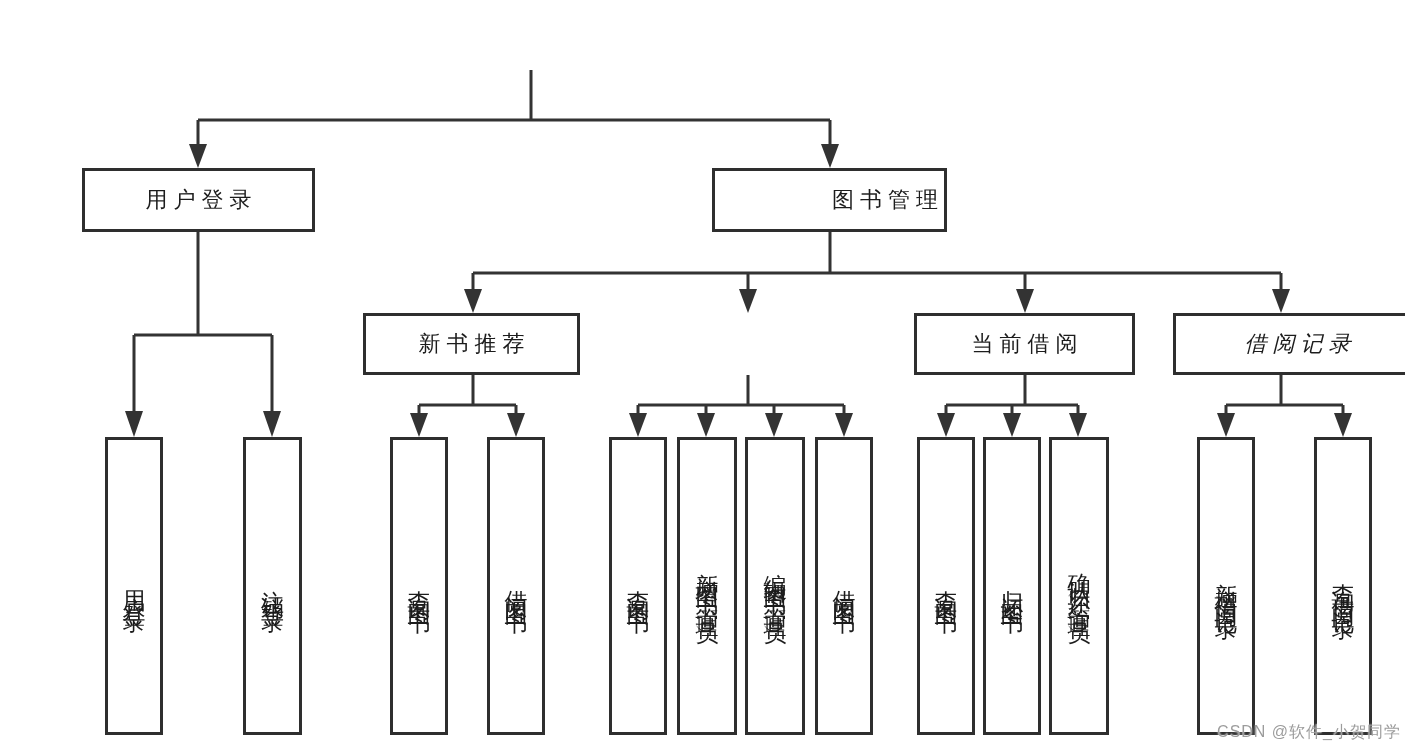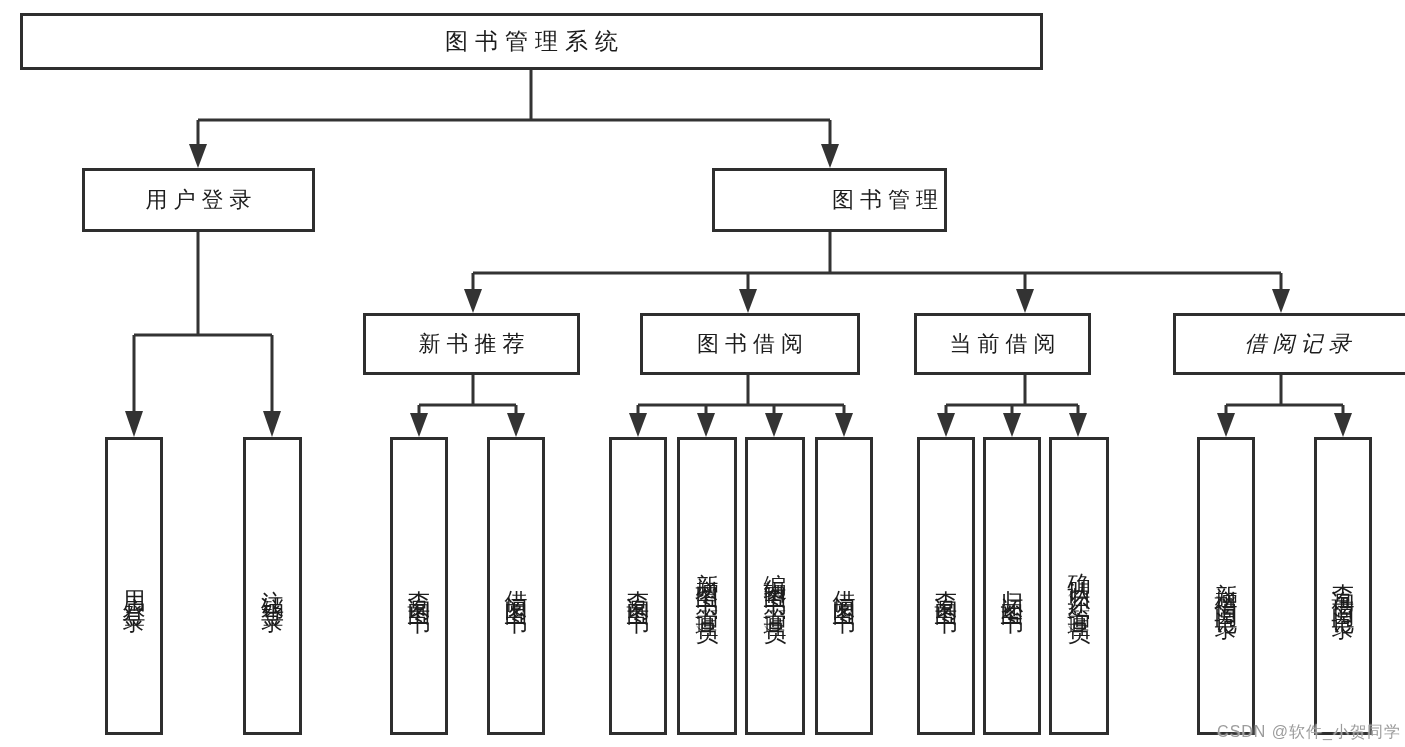--- a/index.html
+++ b/index.html
@@ -83,38 +83,32 @@
       <polygon points="765,413 783,413 774,437"></polygon>
       <polygon points="835,413 853,413 844,437"></polygon>
       <polygon points="937,413 955,413 946,437"></polygon>
       <polygon points="1003,413 1021,413 1012,437"></polygon>
       <polygon points="1069,413 1087,413 1078,437"></polygon>
       <polygon points="1217,413 1235,413 1226,437"></polygon>
       <polygon points="1334,413 1352,413 1343,437"></polygon>
     </g>
   </svg>
 
-  <div class="box root" style="left:20px; top:13px; width:1023px; height:57px;">
-    <span class="hlabel">图书管理系统</span>
-  </div>
 
   <div class="box" style="left:82px; top:168px; width:233px; height:64px;">
     <span class="hlabel">用户登录</span>
   </div>
   <div class="box" style="left:712px; top:168px; width:235px; height:64px;justify-content:flex-end;">
     <span class="hlabel">图书管理</span>
   </div>
 
   <div class="box" style="left:363px; top:313px; width:217px; height:62px;">
     <span class="hlabel">新书推荐</span>
   </div>
-  <div class="box" style="left:640px; top:313px; width:220px; height:62px;">
-    <span class="hlabel">图书借阅</span>
-  </div>
-  <div class="box" style="left:914px; top:313px; width:177px; height:62px;">
+  <div class="box" style="left:914px; top:313px; width:221px; height:62px;">
     <span class="hlabel">当前借阅</span>
   </div>
   <div class="box" style="left:1173px; top:313px; width:249px; height:62px;font-style:italic;">
     <span class="hlabel">借阅记录</span>
   </div>
 
   <div class="box leaf" style="left:105px; top:437px; width:58px; height:298px;">
     <span>用户登录</span>
   </div>
   <div class="box leaf" style="left:243px; top:437px; width:59px; height:298px;">

